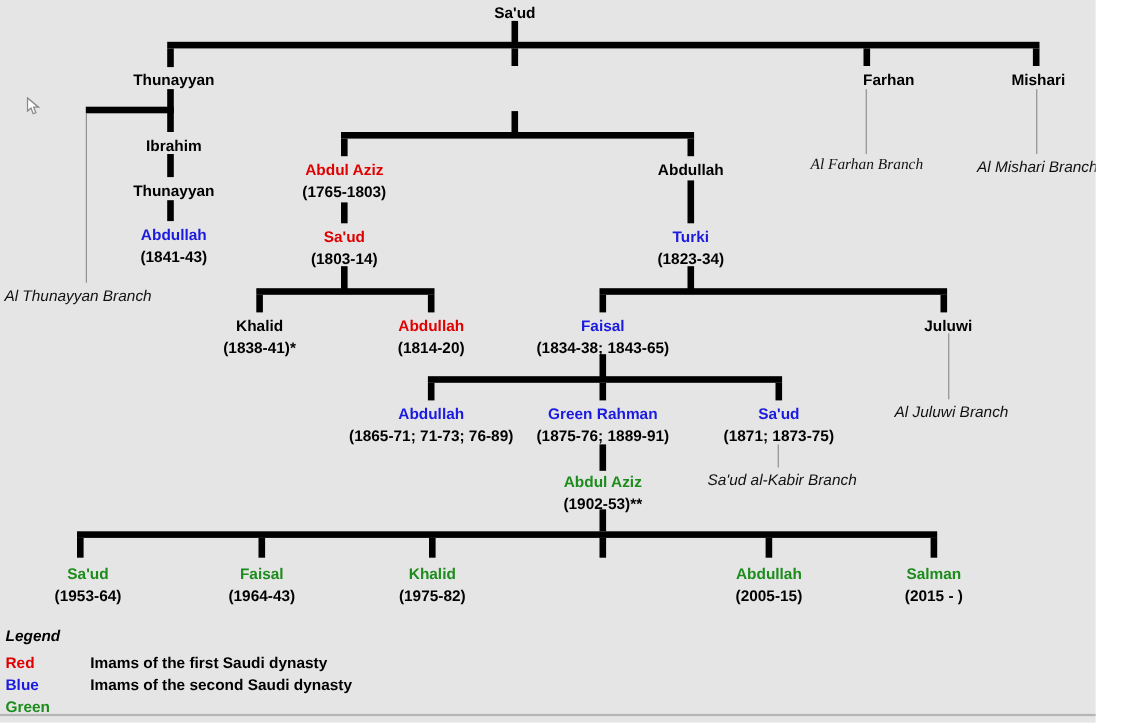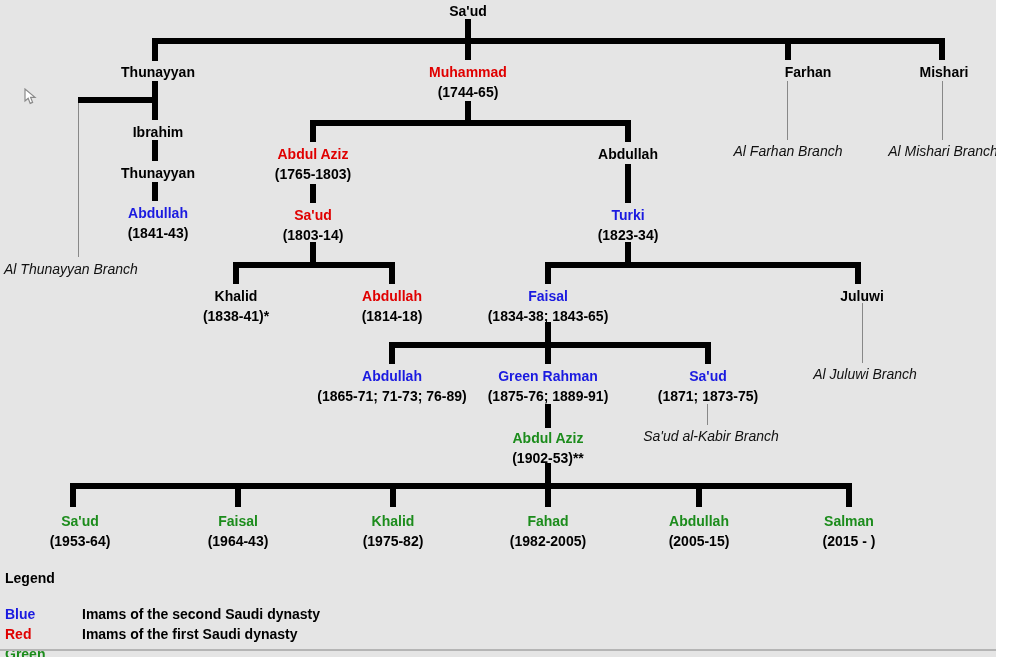--- a/index.html
+++ b/index.html
@@ -12,21 +12,21 @@
   }
   .node{position:absolute; transform:translateX(-50%); text-align:center; white-space:nowrap;}
   .nm{font-weight:bold; font-size:14px; line-height:20px;}
   .dt{font-weight:bold; font-size:14px; line-height:20px; color:#000;}
   .c-red{color:var(--red);} .c-blue{color:var(--blue);} .c-green{color:var(--green);} .c-black{color:var(--black);}
   .branch{position:absolute; font-style:italic; font-size:14px; white-space:nowrap; color:#111;}
   .branch.centered{transform:translateX(-50%);}
   .tline{position:absolute; background:#000;}
   .thinline{position:absolute; background:var(--thin);}
   .legend{position:absolute; left:5px; top:570px; font-size:14px; font-weight:bold;}
-  .legend .title{margin-bottom:18px;}
+  .legend .title{margin-bottom:6px;font-style:italic;}
   .legend .row{display:flex; line-height:20px;}
   .legend .term{width:77px;}
   .bottom-edge{position:absolute; left:0; top:649px; width:1024px; height:2px; background:#b5b5b5;}
 </style>
 </head>
 <body>
 
 <div id="canvas">
 
   <div class="tline" style="left:465px;top:19px;width:6px;height:20px;"></div>
@@ -81,24 +81,20 @@
   <div class="thinline" style="left:942px;top:81px;width:1px;height:59px;"></div>
   <div class="thinline" style="left:862px;top:303px;width:1px;height:60px;"></div>
   <div class="thinline" style="left:707px;top:404px;width:1px;height:21px;"></div>
 
   <div class="node" style="left:468px;top:1px;">
       <div class="nm c-black">Sa'ud</div>
     </div>
   <div class="node" style="left:158px;top:62px;">
       <div class="nm c-black">Thunayyan</div>
     </div>
-  <div class="node" style="left:468px;top:62px;">
-      <div class="nm c-red">Muhammad</div>
-      <div class="dt">(1744-65)</div>
-    </div>
   <div class="node" style="left:788px;top:62px;margin-left:20px;">
       <div class="nm c-black">Farhan</div>
     </div>
   <div class="node" style="left:944px;top:62px;">
       <div class="nm c-black">Mishari</div>
     </div>
 
   <div class="node" style="left:158px;top:122px;">
       <div class="nm c-black">Ibrahim</div>
     </div>
@@ -126,21 +122,21 @@
       <div class="nm c-blue">Turki</div>
       <div class="dt">(1823-34)</div>
     </div>
 
   <div class="node" style="left:236px;top:286px;">
       <div class="nm c-black">Khalid</div>
       <div class="dt">(1838-41)*</div>
     </div>
   <div class="node" style="left:392px;top:286px;">
       <div class="nm c-red">Abdullah</div>
-      <div class="dt">(1814-18)</div>
+      <div class="dt">(1814-20)</div>
     </div>
   <div class="node" style="left:548px;top:286px;">
       <div class="nm c-blue">Faisal</div>
       <div class="dt">(1834-38; 1843-65)</div>
     </div>
   <div class="node" style="left:862px;top:286px;text-align:right;">
       <div class="nm c-black">Juluwi</div>
     </div>
 
   <div class="node" style="left:392px;top:366px;">
@@ -166,48 +162,44 @@
       <div class="dt">(1953-64)</div>
     </div>
   <div class="node" style="left:238px;top:511px;">
       <div class="nm c-green">Faisal</div>
       <div class="dt">(1964-43)</div>
     </div>
   <div class="node" style="left:393px;top:511px;">
       <div class="nm c-green">Khalid</div>
       <div class="dt">(1975-82)</div>
     </div>
-  <div class="node" style="left:548px;top:511px;">
-      <div class="nm c-green">Fahad</div>
-      <div class="dt">(1982-2005)</div>
-    </div>
   <div class="node" style="left:699px;top:511px;">
       <div class="nm c-green">Abdullah</div>
       <div class="dt">(2005-15)</div>
     </div>
   <div class="node" style="left:849px;top:511px;">
       <div class="nm c-green">Salman</div>
       <div class="dt">(2015 - )</div>
     </div>
 
   <div class="branch" style="left:4px;top:261px;">Al Thunayyan Branch</div>
-  <div class="branch centered" style="left:788px;top:143px;">Al Farhan Branch</div>
+  <div class="branch centered" style="left:788px;top:143px;font-family:Liberation Serif, serif;">Al Farhan Branch</div>
   <div class="branch centered" style="left:943px;top:143px;">Al Mishari Branch</div>
   <div class="branch centered" style="left:865px;top:366px;">Al Juluwi Branch</div>
   <div class="branch centered" style="left:711px;top:428px;">Sa'ud al-Kabir Branch</div>
 
   <div class="legend">
     <div class="title">Legend</div>
     <div class="row">
+      <span class="term c-red">Red</span>
+      <span class="def">Imams of the first Saudi dynasty</span>
+    </div>
+    <div class="row">
       <span class="term c-blue">Blue</span>
       <span class="def">Imams of the second Saudi dynasty</span>
-    </div>
-    <div class="row">
-      <span class="term c-red">Red</span>
-      <span class="def">Imams of the first Saudi dynasty</span>
     </div>
     <div class="row">
       <span class="term c-green">Green</span>
     </div>
   </div>
 
   <div class="bottom-edge"></div>
 
   <svg style="position:absolute;left:24px;top:88px;" width="14" height="18" viewBox="0 0 14 18">
     <polygon points="1,1 1,13 4.2,10.2 6.2,15.4 8.6,14.4 6.6,9.4 11,9.4" fill="#ffffff" stroke="#8a8a8a" stroke-width="1.2"></polygon>

